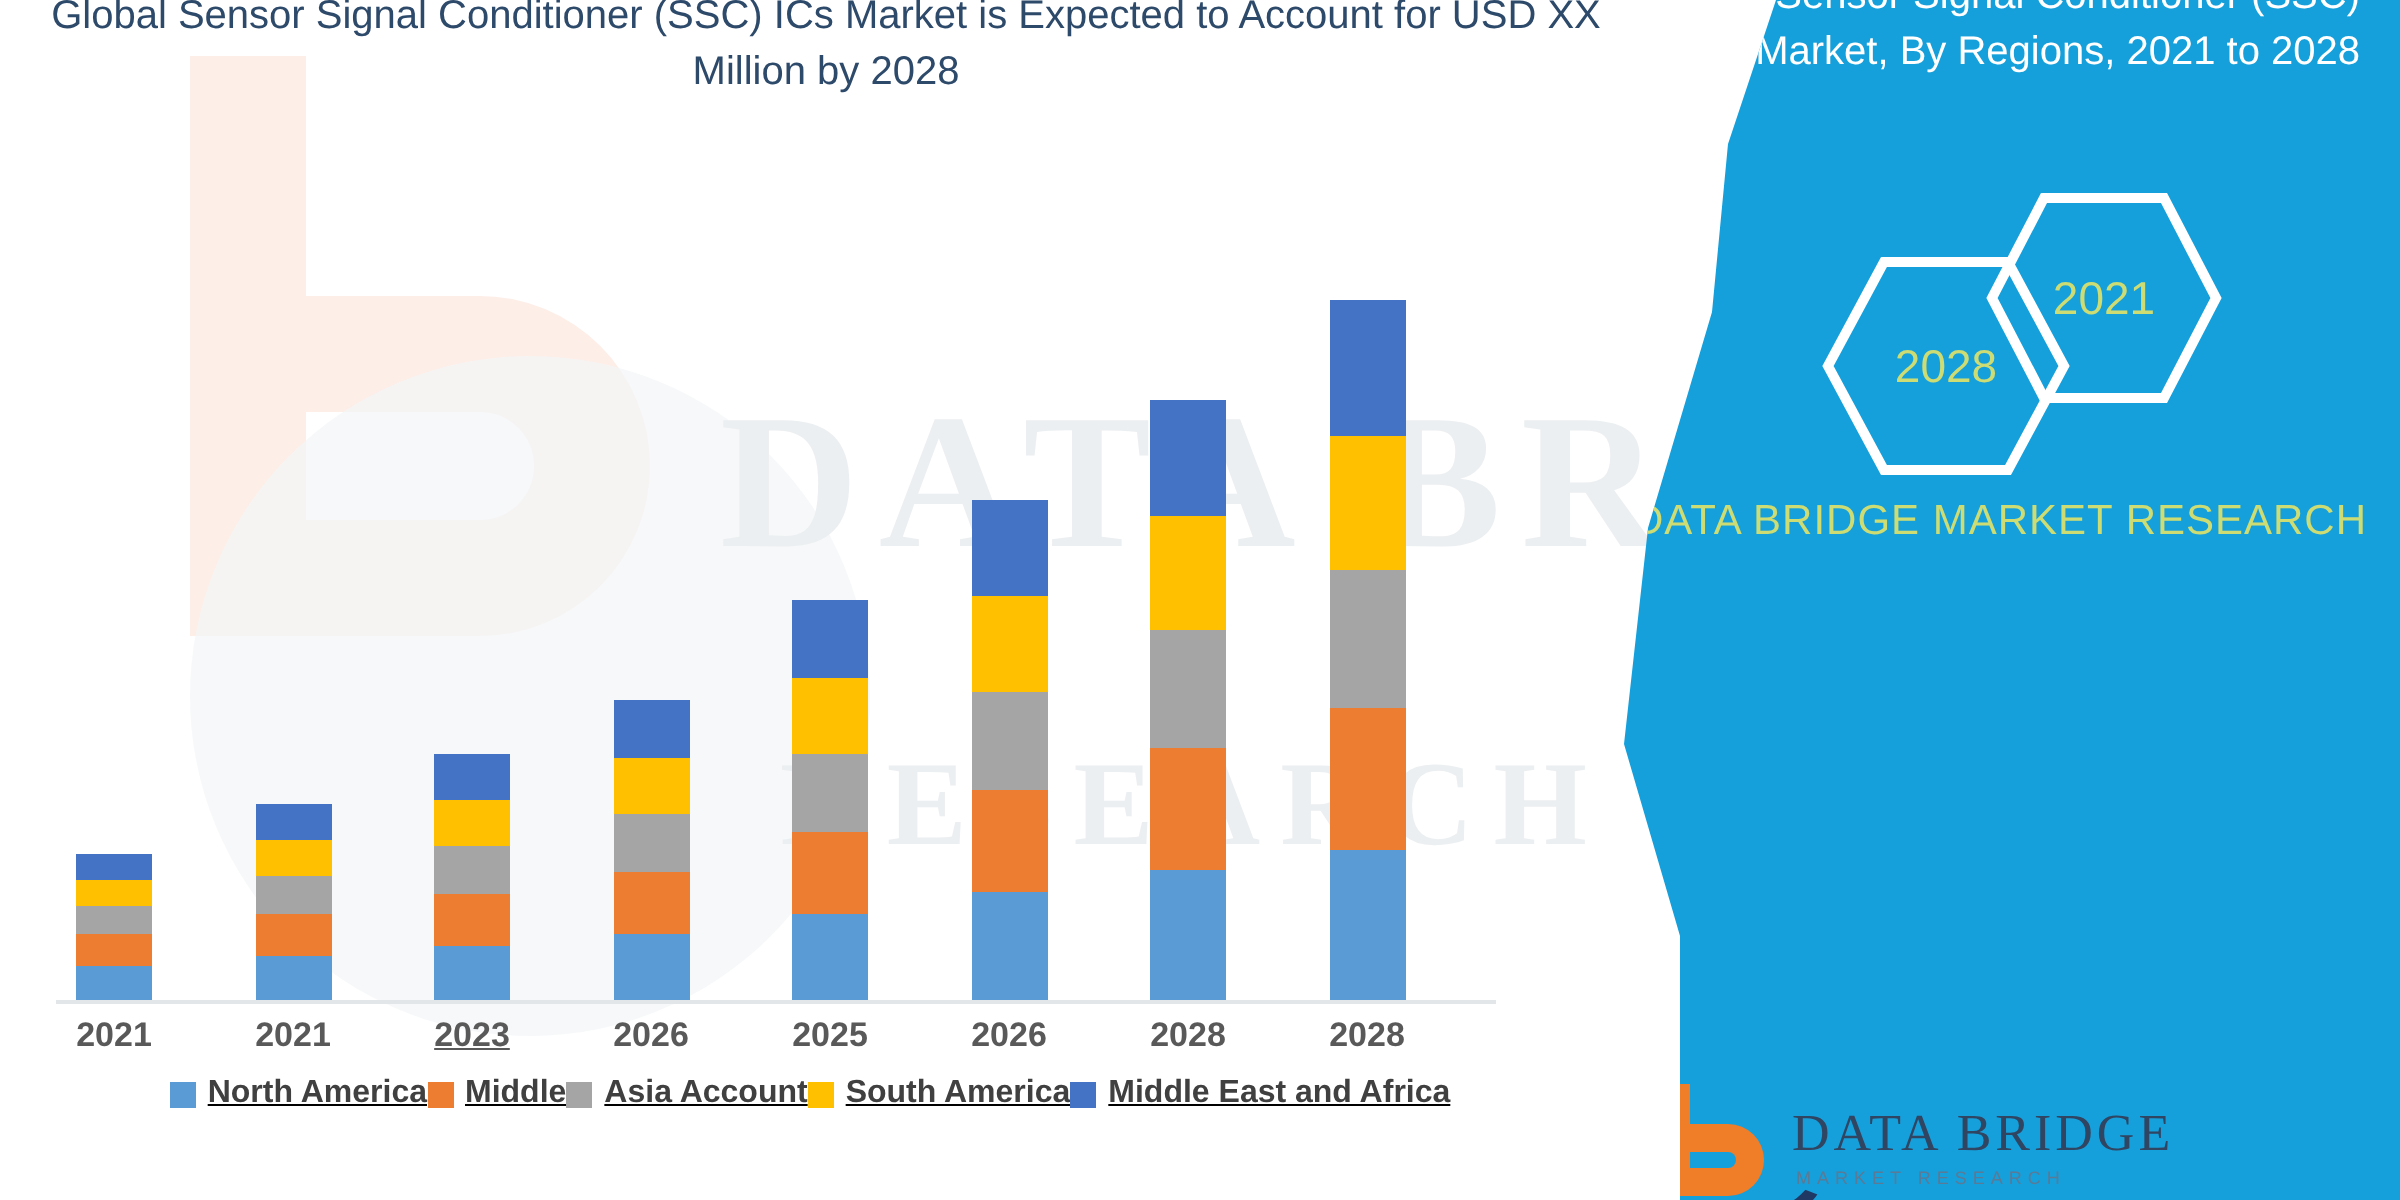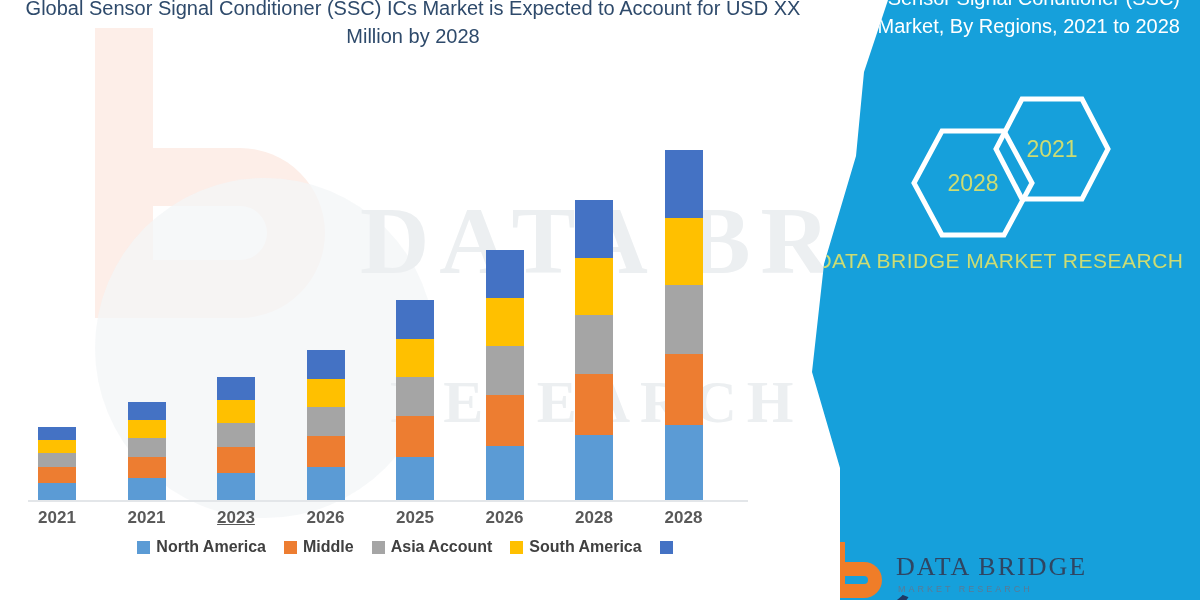--- a/index.html
+++ b/index.html
@@ -40,21 +40,21 @@
   .baseline{position:absolute;left:28px;top:500px;width:720px;height:2px;background:#e3e6e9;}
   .bar{position:absolute;bottom:0;width:38px;display:flex;flex-direction:column;justify-content:flex-end;}
   .bar-wrap{position:absolute;left:0;top:0;width:810px;height:500px;}
   .seg{width:100%;}
 
   .x-labels{position:absolute;left:0;top:508px;width:810px;height:28px;}
   .x-label{position:absolute;width:80px;text-align:center;color:#595959;font-size:17px;font-weight:700;}
 
   
   .legend{position:absolute;left:0;top:538px;width:810px;display:flex;justify-content:center;
-     align-items:center;gap:18px;}
+     align-items:center;text-decoration:underline;}
   .legend-item{display:flex;align-items:center;gap:6px;}
   .legend-swatch{width:13px;height:13px;display:inline-block;}
   .legend-label{font-size:16px;font-weight:700;color:#404040;white-space:nowrap;}
 
   
   .right-panel{position:absolute;right:0;top:0;width:400px;height:600px;background:#16a0db;
      clip-path:polygon(22% 0,100% 0,100% 100%,10% 100%,10% 78%,3% 62%,6% 44%,14% 26%,16% 12%);
      overflow:hidden;}
   .rp-inner{position:absolute;left:0;top:0;width:400px;height:600px;}
   .side-title{position:absolute;left:20px;top:-16px;width:360px;text-align:right;padding-right:18px;
@@ -184,20 +184,21 @@
         <div class="legend-item">
           <span class="legend-swatch" style="background: rgb(165, 165, 165);"></span>
           <span class="legend-label">Asia Account</span>
         </div>
         <div class="legend-item">
           <span class="legend-swatch" style="background: rgb(255, 192, 0);"></span>
           <span class="legend-label">South America</span>
         </div>
         <div class="legend-item">
           <span class="legend-swatch" style="background: rgb(68, 114, 196);"></span>
+          <span class="legend-label">Middle East and Africa</span>
         </div>
       </div>
   </div>
 
   <div class="right-panel">
     <div class="rp-inner">
       <div class="side-title">Global Sensor Signal Conditioner (SSC) ICs Market, By Regions, 2021 to 2028</div>
 
       <div class="hexes">
         <div class="hex" style="left:192px;top:0;width:120px;height:108px;">

